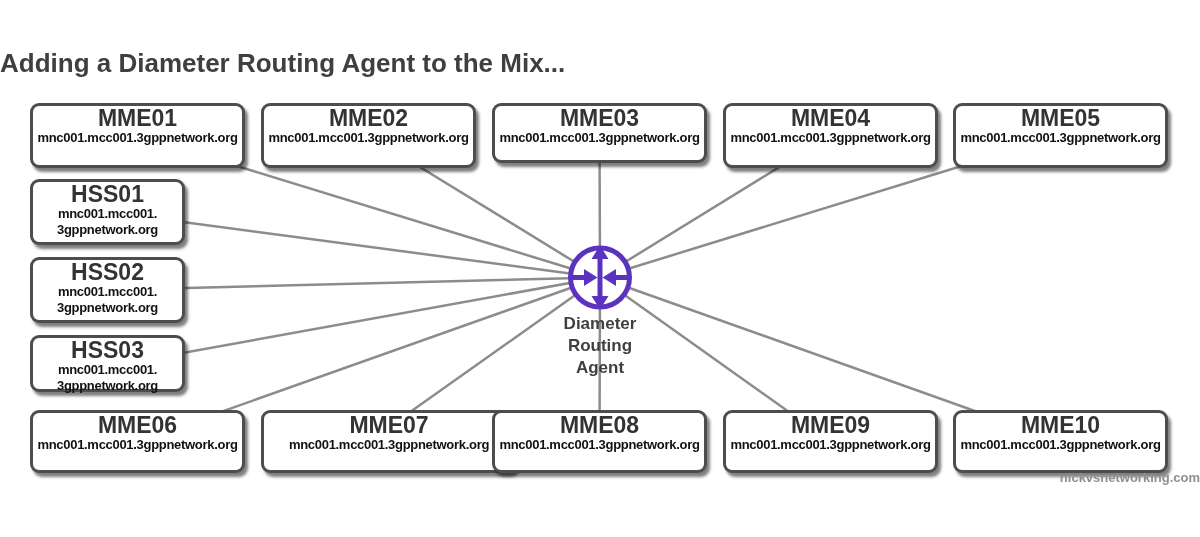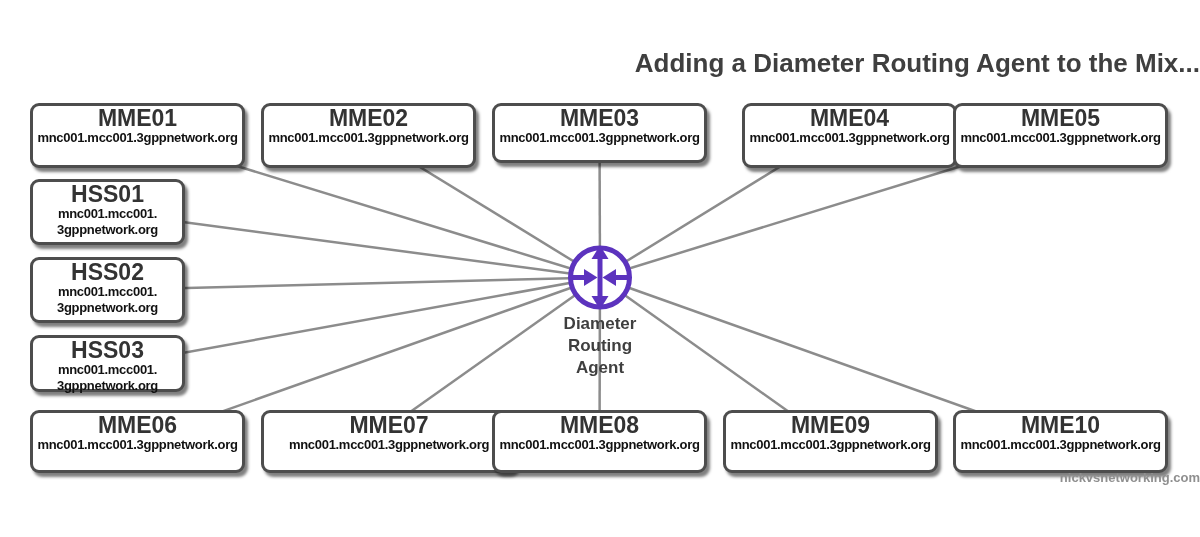--- a/index.html
+++ b/index.html
@@ -8,21 +8,21 @@
     --box-border:#4D4D4D;
     --text-dark:#3F3F3F;
     --watermark:#8F8F8F;
   }
   html,body{margin:0;padding:0;background:#ffffff;}
   .canvas{
     position:relative;width:1200px;height:537px;background:#ffffff;overflow:hidden;
     font-family:"Liberation Sans","DejaVu Sans",sans-serif;
   }
   .diagram-title{
-    position:absolute;top:48px;left:0;width:100%;text-align:right;
+    position:absolute;top:48px;left:0;width:100%;text-align:left;
     font-size:26px;font-weight:bold;color:var(--text-dark);z-index:3;
   }
   #diagram-svg{position:absolute;top:0;left:0;z-index:1;}
   .edge{stroke:var(--connector);stroke-width:2.5;}
   .dra-circle{fill:#ffffff;stroke:var(--accent);stroke-width:5;}
   .dra-shaft{stroke:var(--accent);stroke-width:5;fill:none;}
   .dra-head{fill:var(--accent);stroke:none;}
   .node-box{
     position:absolute;box-sizing:border-box;background:#ffffff;
     border:3px solid var(--box-border);border-radius:9px;
@@ -81,21 +81,21 @@
     <div class="node-domain">mnc001.mcc001.3gppnetwork.org</div>
   </div>
   <div class="node-box" style="left:261px;top:103px;width:215px;height:65px">
     <div class="node-title">MME02</div>
     <div class="node-domain">mnc001.mcc001.3gppnetwork.org</div>
   </div>
   <div class="node-box" style="left:492px;top:103px;width:215px;height:60px">
     <div class="node-title">MME03</div>
     <div class="node-domain">mnc001.mcc001.3gppnetwork.org</div>
   </div>
-  <div class="node-box" style="left:742px;top:103px;width:215px;height:65px">
+  <div class="node-box" style="left:723px;top:103px;width:215px;height:65px">
     <div class="node-title">MME04</div>
     <div class="node-domain">mnc001.mcc001.3gppnetwork.org</div>
   </div>
   <div class="node-box" style="left:953px;top:103px;width:215px;height:65px">
     <div class="node-title">MME05</div>
     <div class="node-domain">mnc001.mcc001.3gppnetwork.org</div>
   </div>
 
   <div class="node-box" style="left:30px;top:179px;width:155px;height:66px">
     <div class="node-title">HSS01</div>

